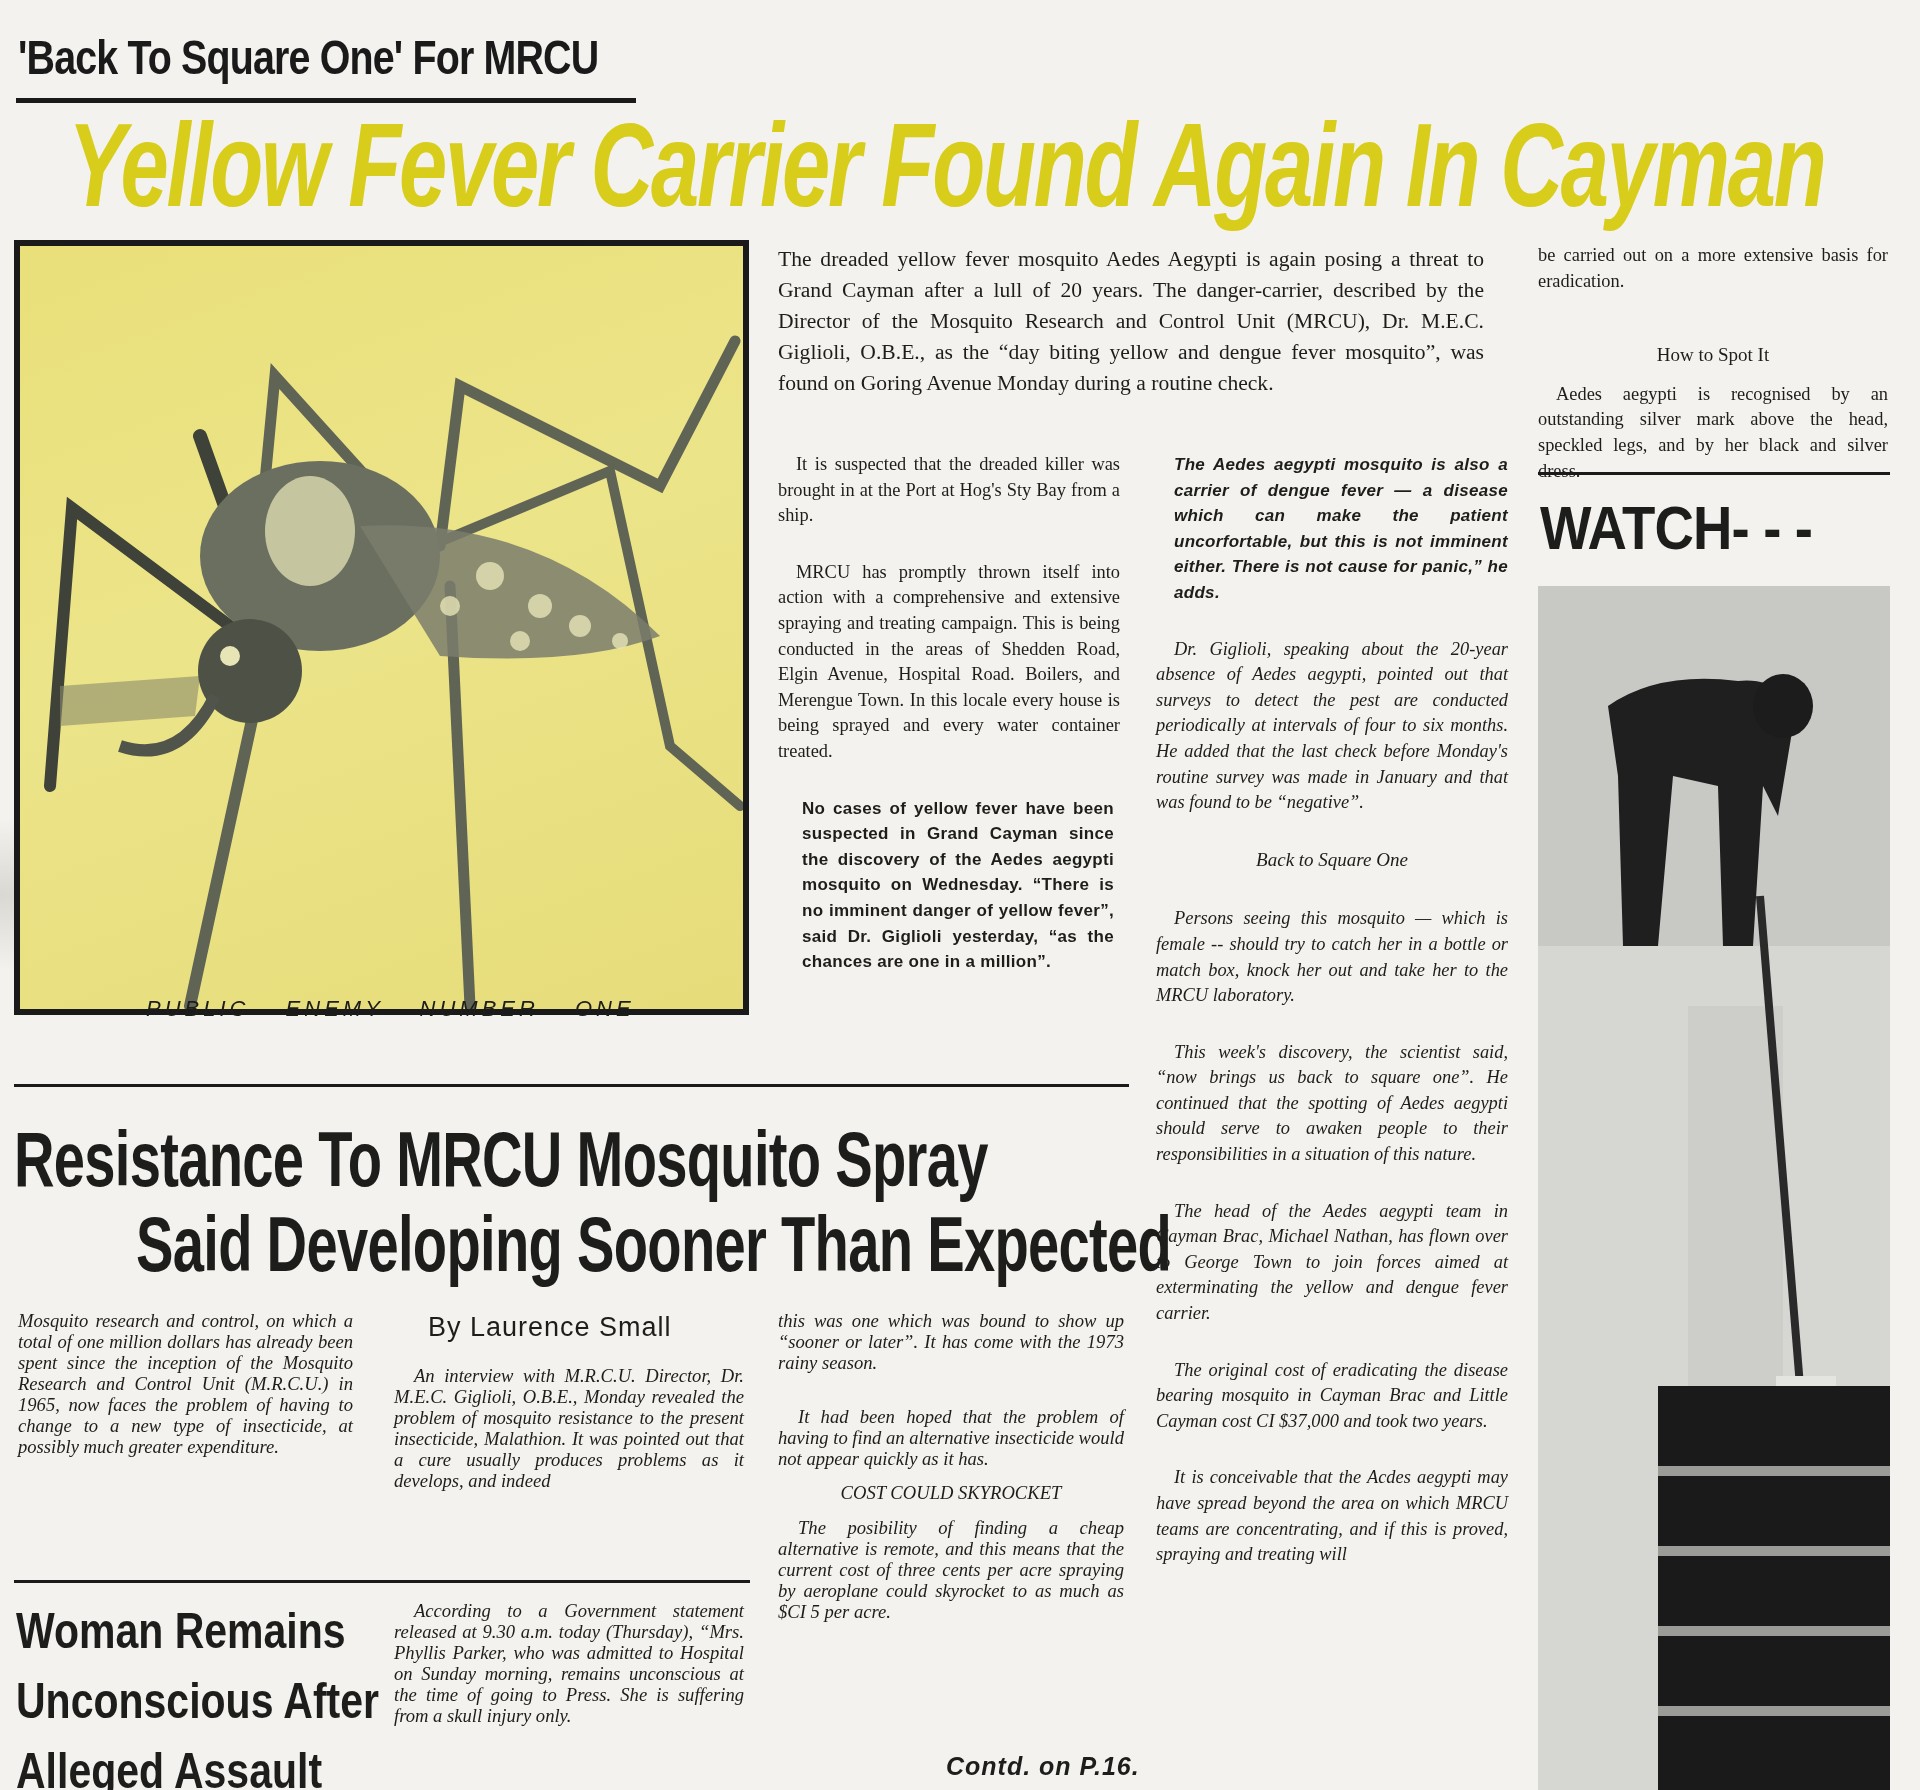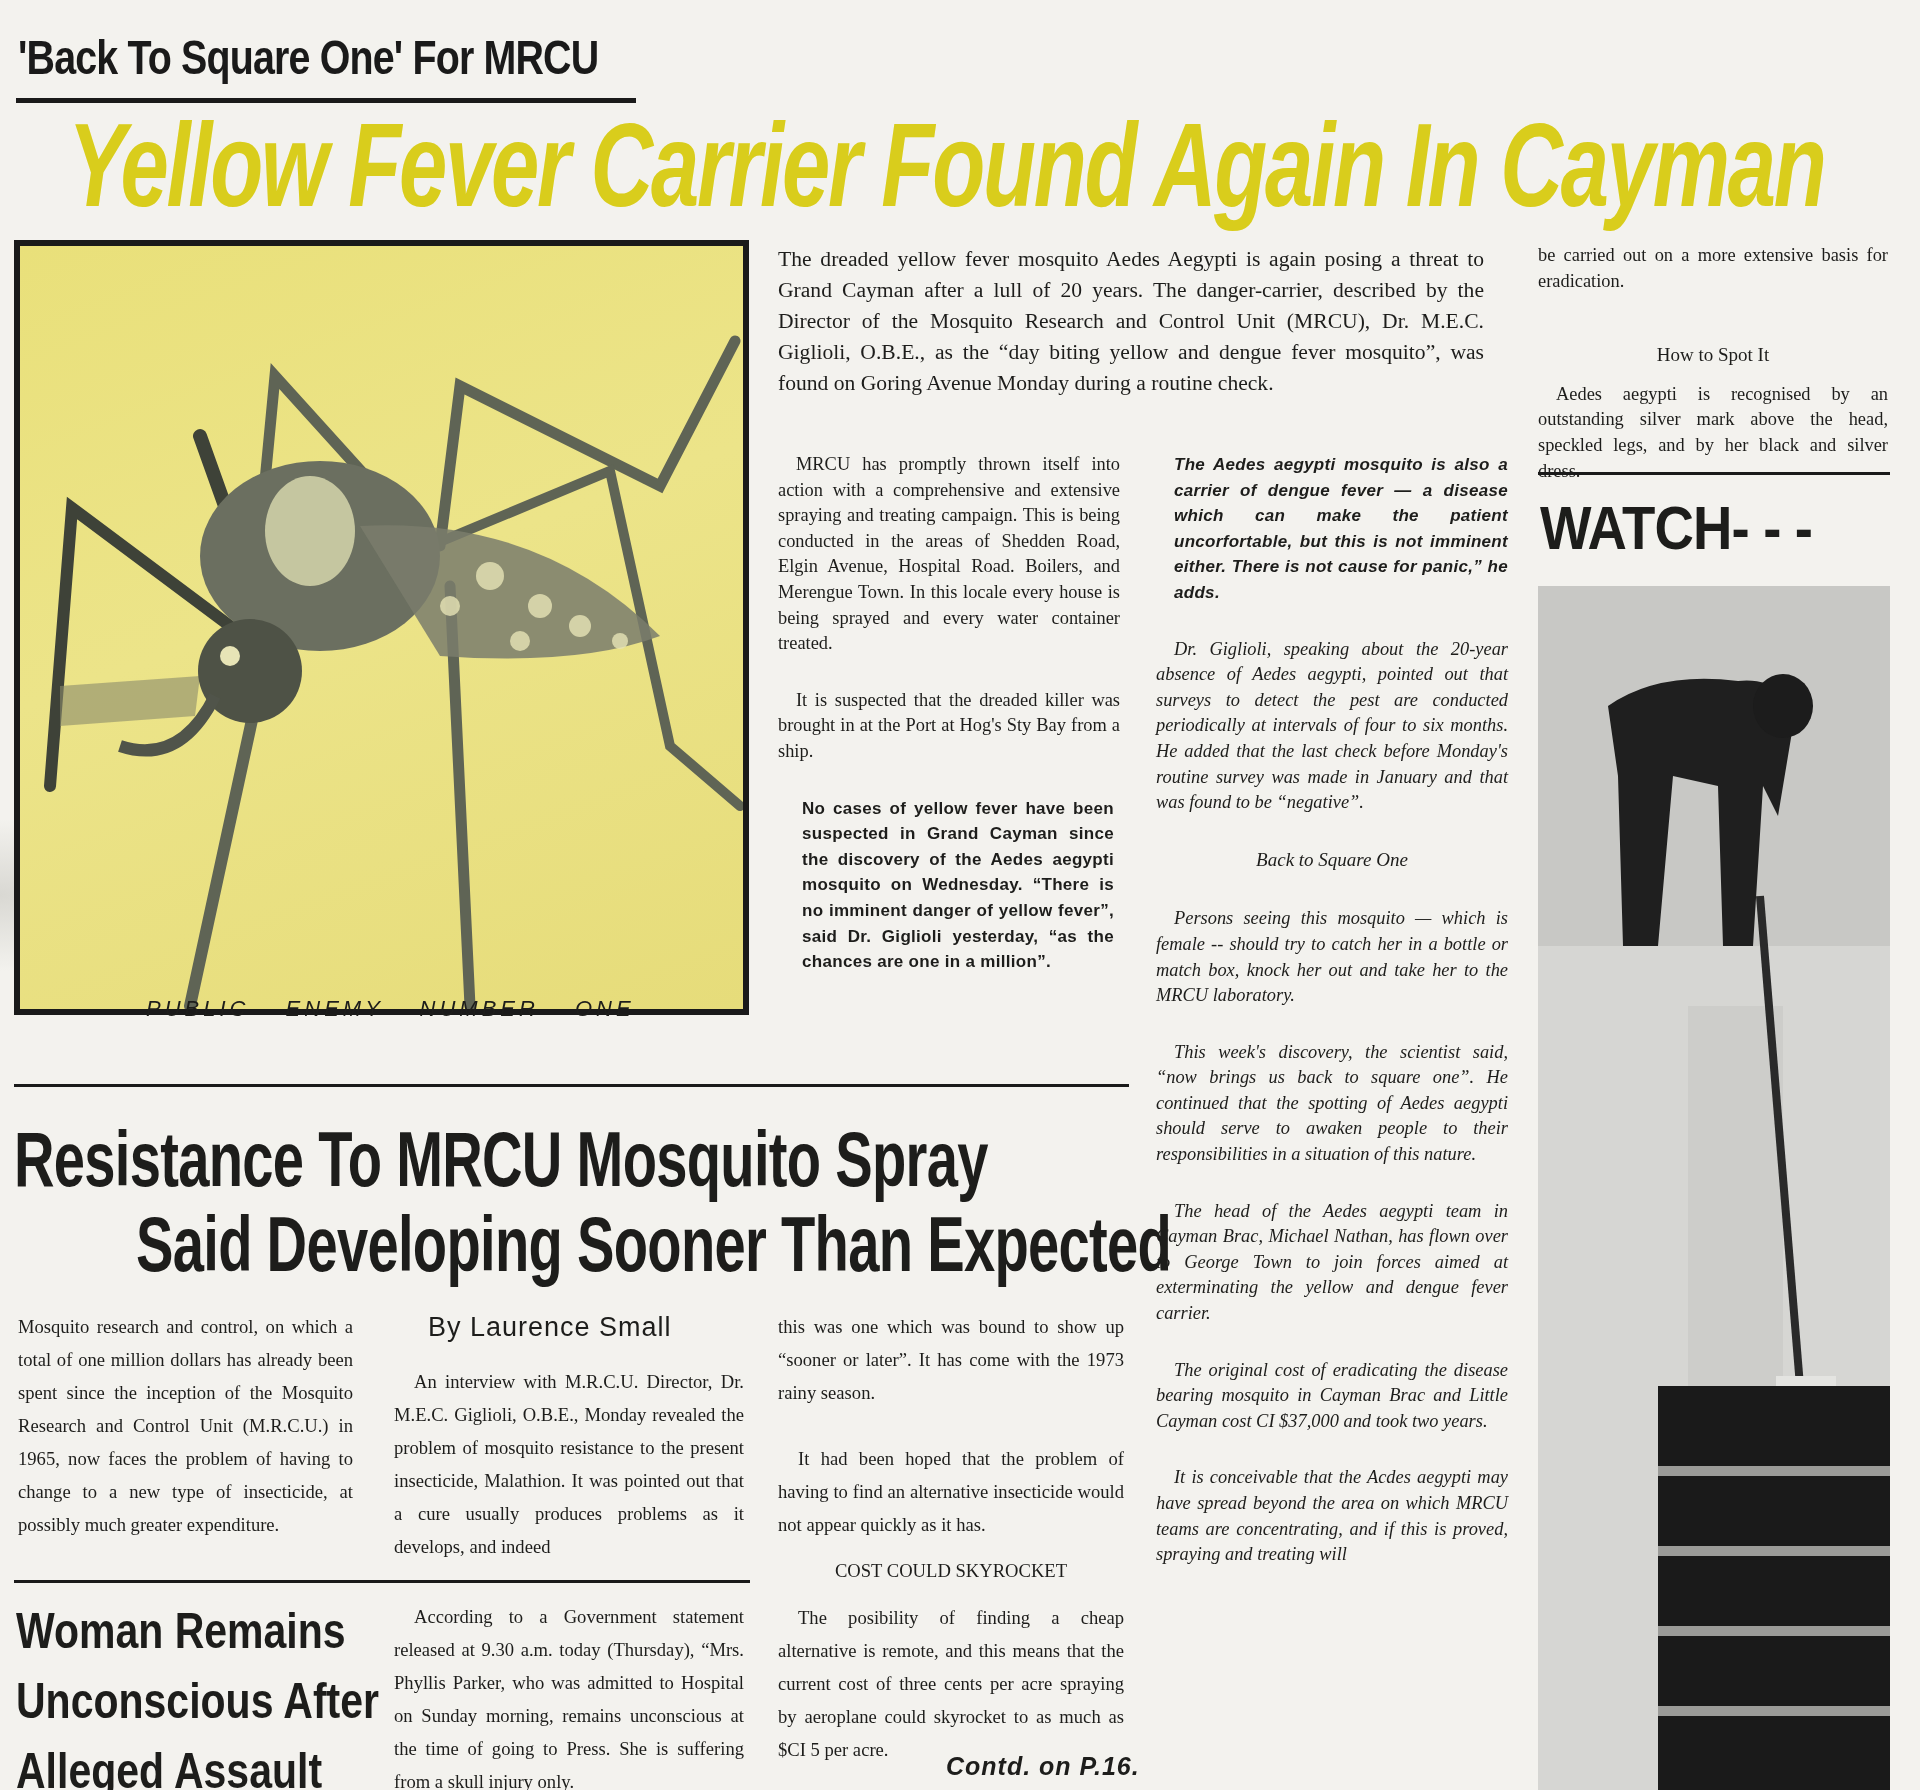--- a/index.html
+++ b/index.html
@@ -51,21 +51,21 @@
   }
   .photo-worker {
     left:1538px; top:586px; width:352px; height:1204px;
     background:linear-gradient(180deg,#c9c9c6 0%,#cfcfcc 40%,#d5d5d2 100%); overflow:hidden;
   }
   .res-head {
     font-family:"Liberation Sans", sans-serif; font-weight:bold; font-size:78px;
     letter-spacing:-1px; transform:scaleX(0.72); transform-origin:left top; white-space:nowrap; line-height:1;
   }
   .byline { font-family:"Liberation Sans", sans-serif; font-size:27px; letter-spacing:1px; white-space:nowrap; }
-  .bcol { font-size:18.6px; line-height:33px; text-align:justify; }
+  .bcol { font-size:18.6px; line-height:21px; text-align:justify;font-style:italic; }
   .bcol p { margin:0 0 33px 0; text-indent:20px; }
   .woman-head {
     left:16px; top:1596px; font-family:"Liberation Sans", sans-serif; font-weight:bold;
     font-size:50px; line-height:70px; transform:scaleX(0.82); transform-origin:left top; white-space:nowrap;
   }
   .contd {
     font-family:"Liberation Sans", sans-serif; font-style:italic; font-weight:bold; font-size:25px; letter-spacing:1px;
   }
 </style>
 </head>
@@ -108,22 +108,22 @@
     <circle cx="210" cy="410" r="10" fill="#e7e4b6"></circle>
 
     <path d="M195,450 Q160,520 100,500" stroke="#50544a" stroke-width="12" fill="none"></path>
   </svg>
 </div>
 <div class="abs caption">PUBLIC ENEMY NUMBER ONE</div>
 
 <div class="abs lead">The dreaded yellow fever mosquito Aedes Aegypti is again posing a threat to Grand Cayman after a lull of 20 years. The danger-carrier, described by the Director of the Mosquito Research and Control Unit (MRCU), Dr. M.E.C. Giglioli, O.B.E., as the “day biting yellow and dengue fever mosquito”, was found on Goring Avenue Monday during a routine check.</div>
 
 <div class="abs col colA">
+  <p>It is suspected that the dreaded killer was brought in at the Port at Hog's Sty Bay from a ship.</p>
   <p>MRCU has promptly thrown itself into action with a comprehensive and extensive spraying and treating campaign. This is being conducted in the areas of Shedden Road, Elgin Avenue, Hospital Road. Boilers, and Merengue Town. In this locale every house is being sprayed and every water container treated.</p>
-  <p>It is suspected that the dreaded killer was brought in at the Port at Hog's Sty Bay from a ship.</p>
   <p class="sans">No cases of yellow fever have been suspected in Grand Cayman since the discovery of the Aedes aegypti mosquito on Wednesday. “There is no imminent danger of yellow fever”, said Dr. Giglioli yesterday, “as the chances are one in a million”.</p>
 </div>
 
 <div class="abs col colB">
   <p class="sans" style="padding:0 0 0 18px;">The Aedes aegypti mosquito is also a carrier of dengue fever — a disease which can make the patient uncorfortable, but this is not imminent either. There is not cause for panic,” he adds.</p>
   <p>Dr. Giglioli, speaking about the 20-year absence of Aedes aegypti, pointed out that surveys to detect the pest are conducted periodically at intervals of four to six months. He added that the last check before Monday's routine survey was made in January and that was found to be “negative”.</p>
   <p class="sub">Back to Square One</p>
   <p>Persons seeing this mosquito — which is female -- should try to catch her in a bottle or match box, knock her out and take her to the MRCU laboratory.</p>
   <p>This week's discovery, the scientist said, “now brings us back to square one”. He continued that the spotting of Aedes aegypti should serve to awaken people to their responsibilities in a situation of this nature.</p>
   <p>The head of the Aedes aegypti team in Cayman Brac, Michael Nathan, has flown over to George Town to join forces aimed at exterminating the yellow and dengue fever carrier.</p>

